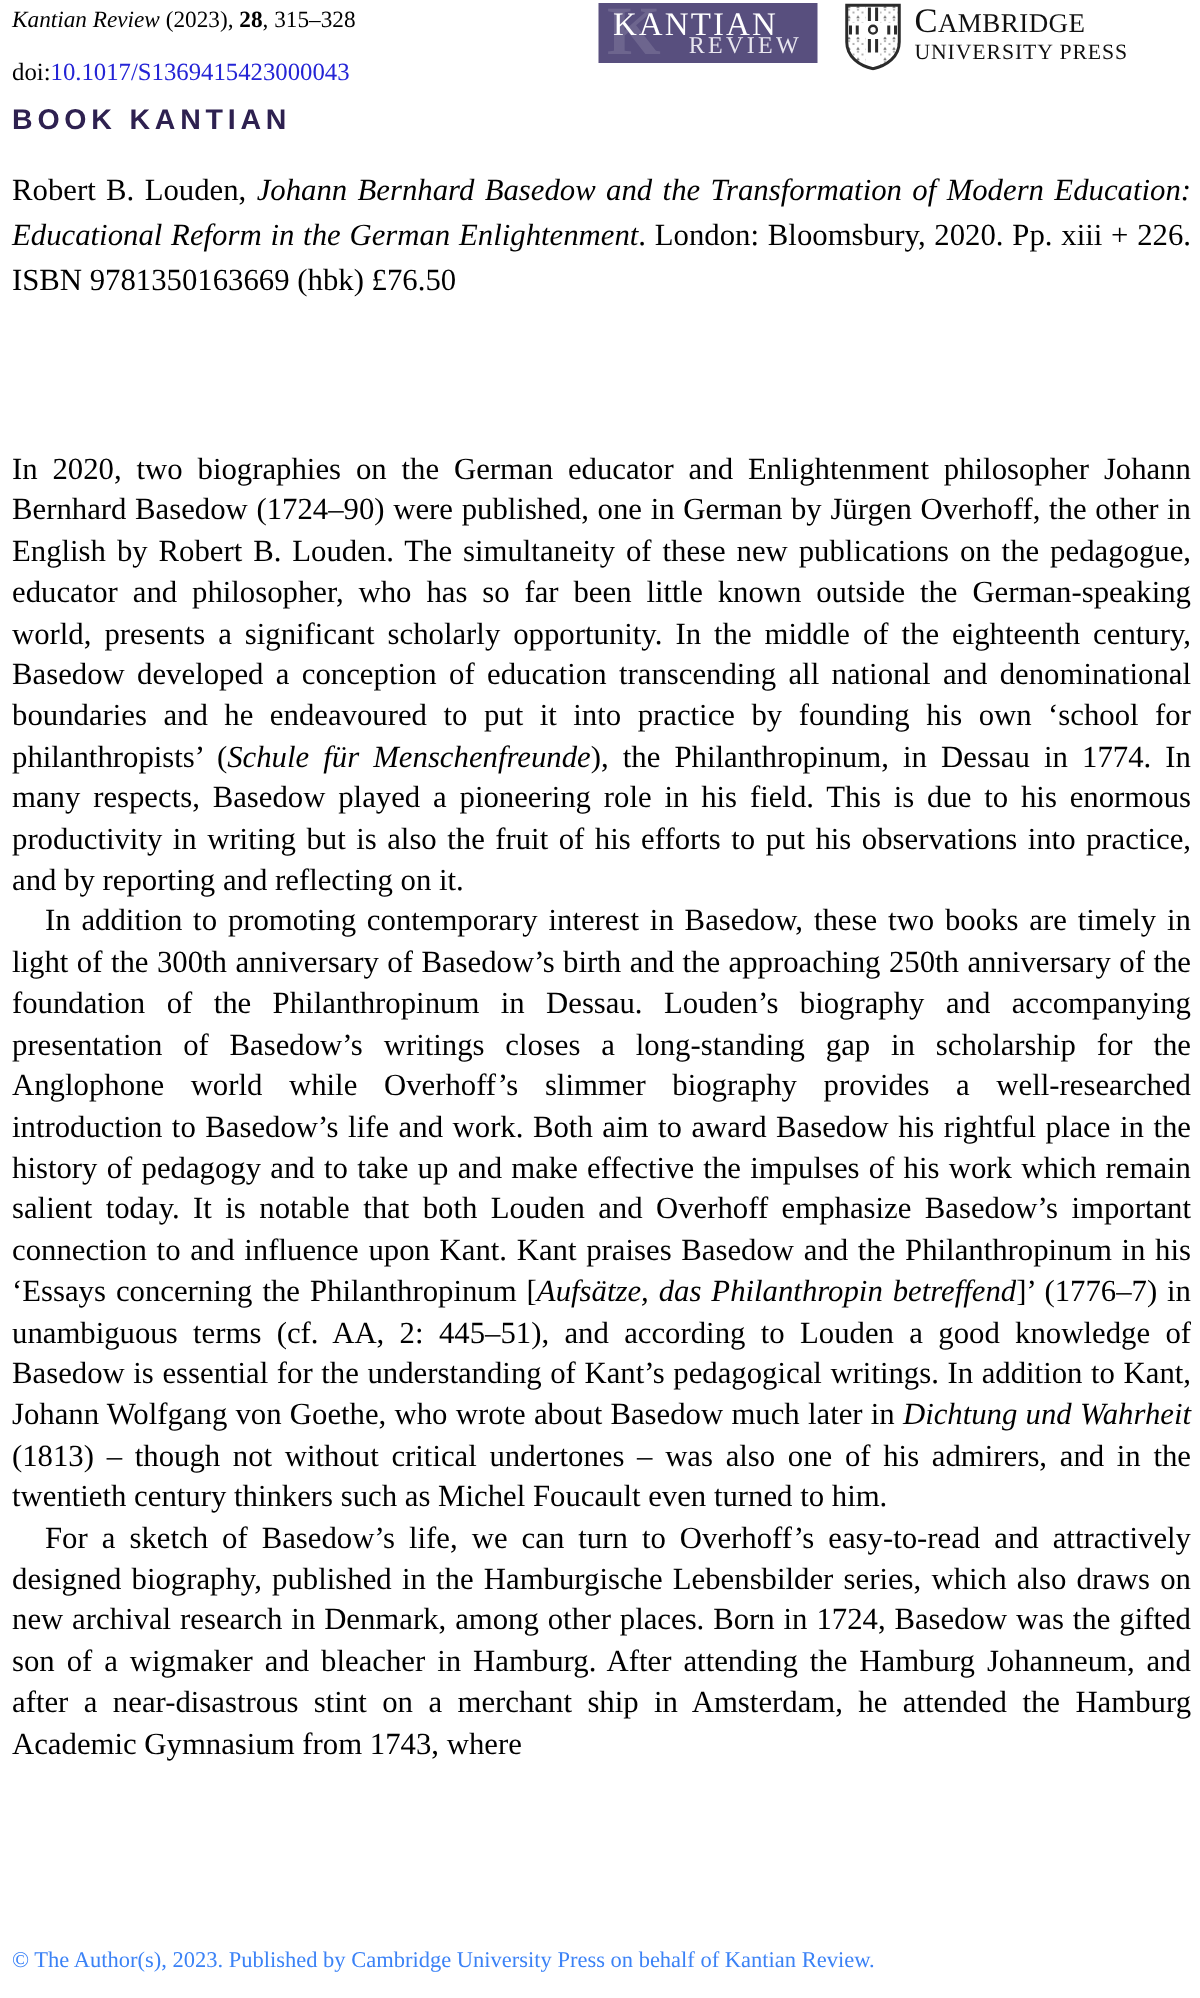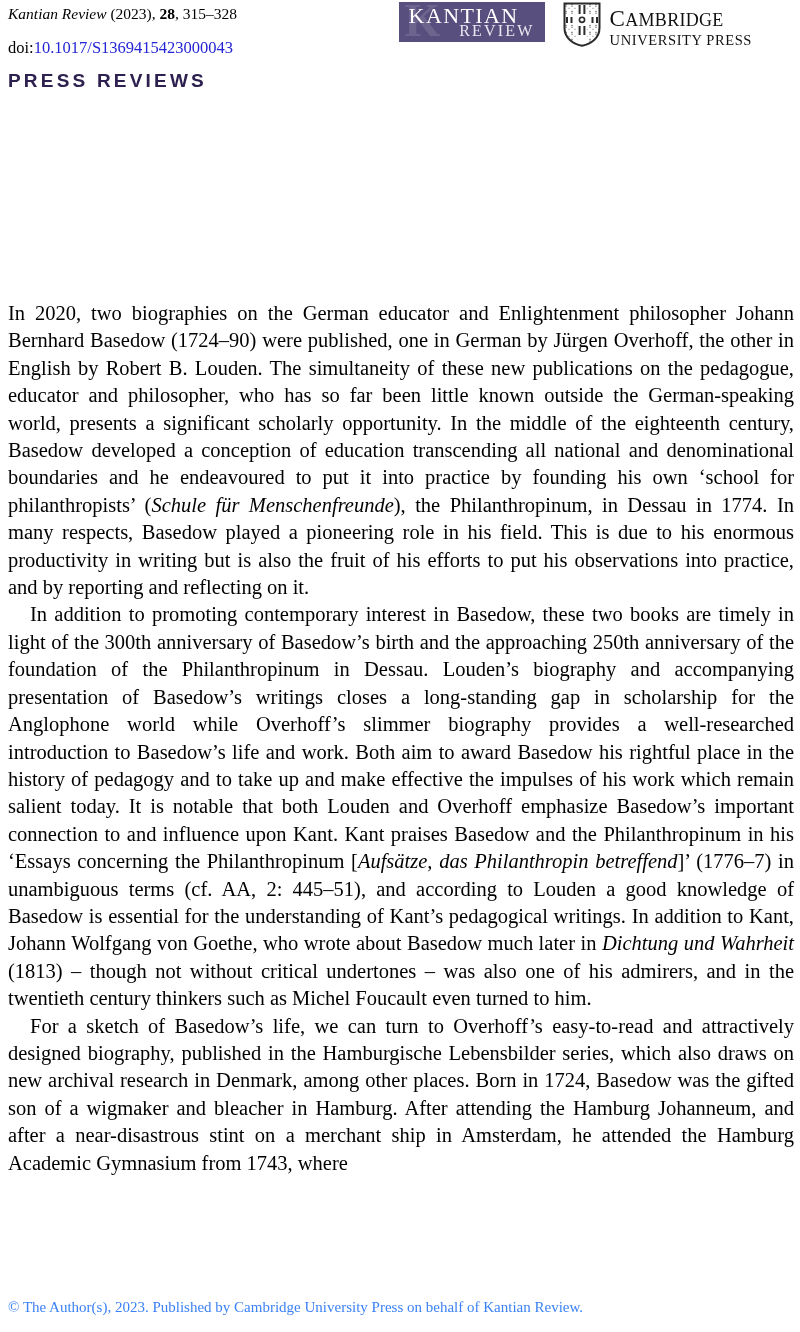--- a/index.html
+++ b/index.html
@@ -89,21 +89,21 @@
     right: 10px;
     top: 22px;
     color: #e8e6ef;
     font-size: 16px;
     letter-spacing: 2.2px;
     font-family: "Liberation Serif", serif;
     line-height: 14px;
   }
   .cup-logo {
     display: flex;
-    align-items: flex-end;
+    align-items: flex-start;
     gap: 9px;
   }
   .cup-crest { width: 38px; height: 45px; display: block; }
   .cup-words { line-height: 1; }
   .cup-words .w1 {
     font-family: "Liberation Serif", serif;
     font-size: 23px;
     letter-spacing: 0.3px;
     display: block;
     color: #111;
@@ -229,23 +229,24 @@
         <path d="M1.5 1.5 H36.5 V26 C36.5 36 28 42 19 43.8 C10 42 1.5 36 1.5 26 Z" fill="none" stroke="#2b2b2b" stroke-width="2"></path>
       </svg>
       <span class="cup-words">
         <span class="w1"><span>C</span><span class="sc">AMBRIDGE</span></span>
         <span class="w2">UNIVERSITY PRESS</span>
       </span>
     </div>
 
   </div>
 
-  <div class="section-heading">PRESS REVIEWS</div>
+  <div class="section-heading">BOOK KANTIAN</div>
 
   <div class="citations">
+    <p class="cite b1"><span>Robert B. Louden, </span><i>Johann Bernhard Basedow and the Transformation of Modern Education: Educational Reform in the German Enlightenment</i><span>. London: Bloomsbury, 2020. Pp. xiii + 226. ISBN 9781350163669 (hbk) £76.50</span></p>
   </div>
 
   <div class="body-text">
     <p><span>In 2020, two biographies on the German educator and Enlightenment philosopher Johann Bernhard Basedow (1724–90) were published, one in German by Jürgen Overhoff, the other in English by Robert B. Louden. The simultaneity of these new publications on the pedagogue, educator and philosopher, who has so far been little known outside the German-speaking world, presents a significant scholarly opportunity. In the middle of the eighteenth century, Basedow developed a conception of education transcending all national and denominational boundaries and he endeavoured to put it into practice by founding his own ‘school for philanthropists’ (</span><i>Schule für Menschenfreunde</i><span>), the Philanthropinum, in Dessau in 1774. In many respects, Basedow played a pioneering role in his field. This is due to his enormous productivity in writing but is also the fruit of his efforts to put his observations into practice, and by reporting and reflecting on it.</span></p>
     <p class="indent"><span>In addition to promoting contemporary interest in Basedow, these two books are timely in light of the 300th anniversary of Basedow’s birth and the approaching 250th anniversary of the foundation of the Philanthropinum in Dessau. Louden’s biography and accompanying presentation of Basedow’s writings closes a long-standing gap in scholarship for the Anglophone world while Overhoff’s slimmer biography provides a well-researched introduction to Basedow’s life and work. Both aim to award Basedow his rightful place in the history of pedagogy and to take up and make effective the impulses of his work which remain salient today. It is notable that both Louden and Overhoff emphasize Basedow’s important connection to and influence upon Kant. Kant praises Basedow and the Philanthropinum in his ‘Essays concerning the Philanthropinum [</span><i>Aufsätze, das Philanthropin betreffend</i><span>]’ (1776–7) in unambiguous terms (cf. AA, 2: 445–51), and according to Louden a good knowledge of Basedow is essential for the understanding of Kant’s pedagogical writings. In addition to Kant, Johann Wolfgang von Goethe, who wrote about Basedow much later in </span><i>Dichtung und Wahrheit</i><span> (1813) – though not without critical undertones – was also one of his admirers, and in the twentieth century thinkers such as Michel Foucault even turned to him.</span></p>
     <p class="indent"><span>For a sketch of Basedow’s life, we can turn to Overhoff’s easy-to-read and attractively designed biography, published in the Hamburgische Lebensbilder series, which also draws on new archival research in Denmark, among other places. Born in 1724, Basedow was the gifted son of a wigmaker and bleacher in Hamburg. After attending the Hamburg Johanneum, and after a near-disastrous stint on a merchant ship in Amsterdam, he attended the Hamburg Academic Gymnasium from 1743, where</span></p>
   </div>
 
   <div class="footer">© The Author(s), 2023. Published by Cambridge University Press on behalf of Kantian Review.</div>
 

